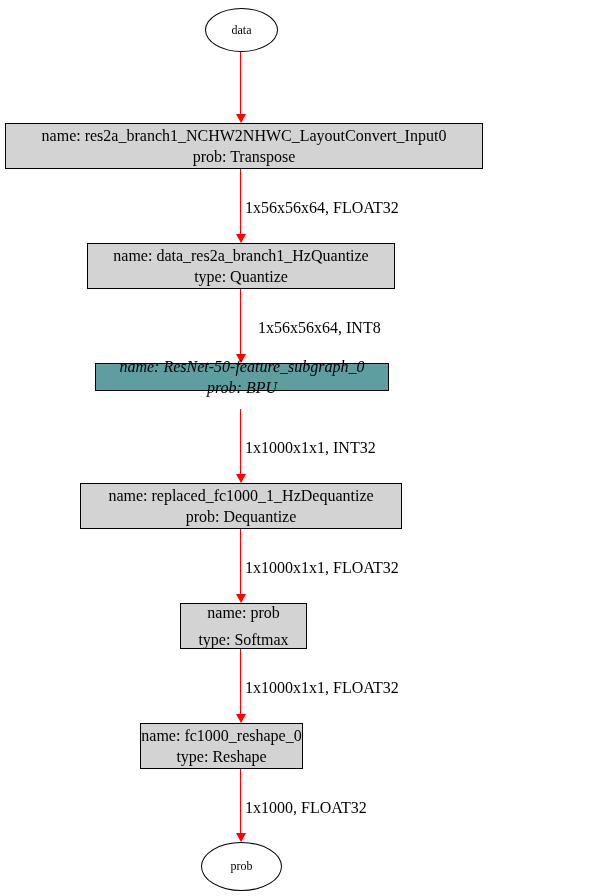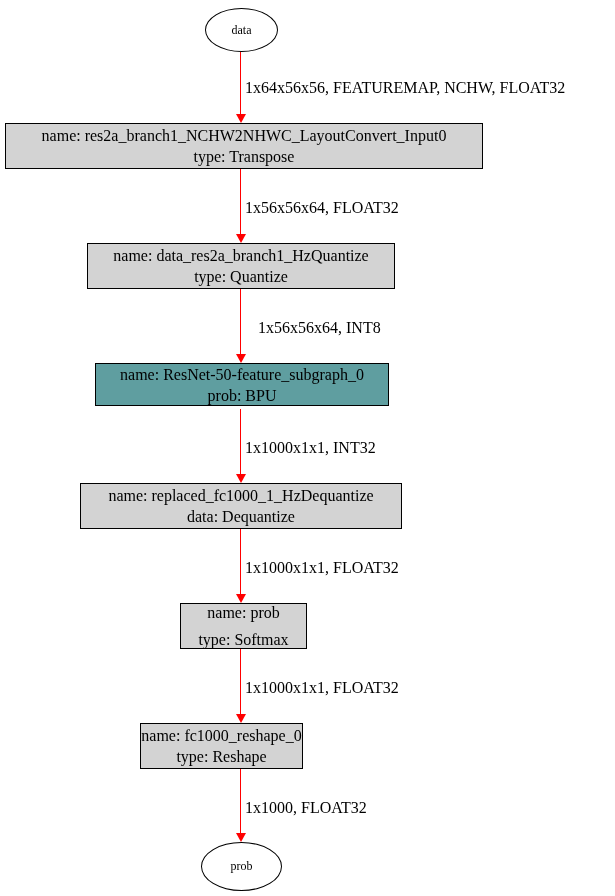--- a/index.html
+++ b/index.html
@@ -63,21 +63,21 @@
   .edge-label {
     position: absolute;
     left: 245px;
     font-size: 16px;
     line-height: 22px;
     white-space: nowrap;
   }
   
   #n-transpose   { left: 5px;   top: 123px; width: 478px; height: 46px; }
   #n-quantize    { left: 87px;  top: 243px; width: 308px; height: 46px; }
-  #n-bpu         { left: 95px;  top: 363px; width: 294px; height: 43px; }
+  #n-bpu         { left: 95px;  top: 363px; width: 294px; height: 28px; font-style: italic; }
   #n-dequantize  { left: 80px;  top: 483px; width: 322px; height: 46px; }
   #n-softmax     { left: 180px; top: 603px; width: 127px; height: 46px; gap: 6px; }
   #n-reshape     { left: 140px; top: 723px; width: 163px; height: 46px; }
   #e-data        { left: 205px; top: 8px;   width: 73px;  height: 44px; }
   #e-prob        { left: 201px; top: 842px; width: 81px;  height: 49px; }
   
   #a1 { top: 52px;  height: 71px; }
   #a2 { top: 169px; height: 74px; }
   #a3 { top: 289px; height: 74px; }
   #a4 { top: 409px; height: 74px; }
@@ -99,25 +99,24 @@
 <div class="canvas">
 
   <div class="ellipse" id="e-data">
     <span>data</span>
   </div>
 
   <div class="arrow" id="a1">
     <div class="arrow-line"></div>
     <div class="arrow-head"></div>
   </div>
-  <div class="edge-label" id="l1">1x64x56x56, FEATUREMAP, NCHW, FLOAT32</div>
 
   <div class="node" id="n-transpose">
     <span>name: res2a_branch1_NCHW2NHWC_LayoutConvert_Input0</span>
-    <span>type: Transpose</span>
+    <span>prob: Transpose</span>
   </div>
 
   <div class="arrow" id="a2">
     <div class="arrow-line"></div>
     <div class="arrow-head"></div>
   </div>
   <div class="edge-label" id="l2">1x56x56x64, FLOAT32</div>
 
   <div class="node" id="n-quantize">
     <span>name: data_res2a_branch1_HzQuantize</span>
@@ -136,21 +135,21 @@
   </div>
 
   <div class="arrow" id="a4">
     <div class="arrow-line"></div>
     <div class="arrow-head"></div>
   </div>
   <div class="edge-label" id="l4">1x1000x1x1, INT32</div>
 
   <div class="node" id="n-dequantize">
     <span>name: replaced_fc1000_1_HzDequantize</span>
-    <span>data: Dequantize</span>
+    <span>prob: Dequantize</span>
   </div>
 
   <div class="arrow" id="a5">
     <div class="arrow-line"></div>
     <div class="arrow-head"></div>
   </div>
   <div class="edge-label" id="l5">1x1000x1x1, FLOAT32</div>
 
   <div class="node" id="n-softmax">
     <span>name: prob</span>

